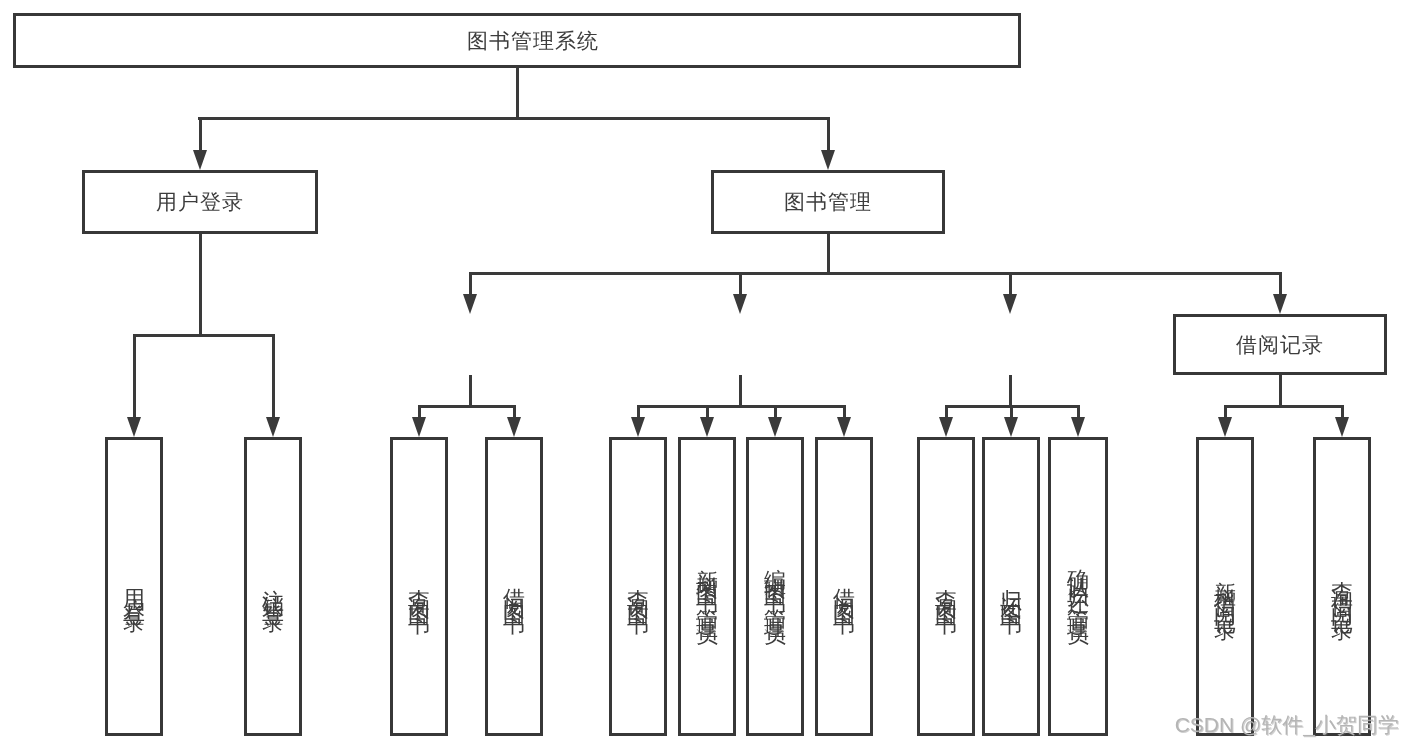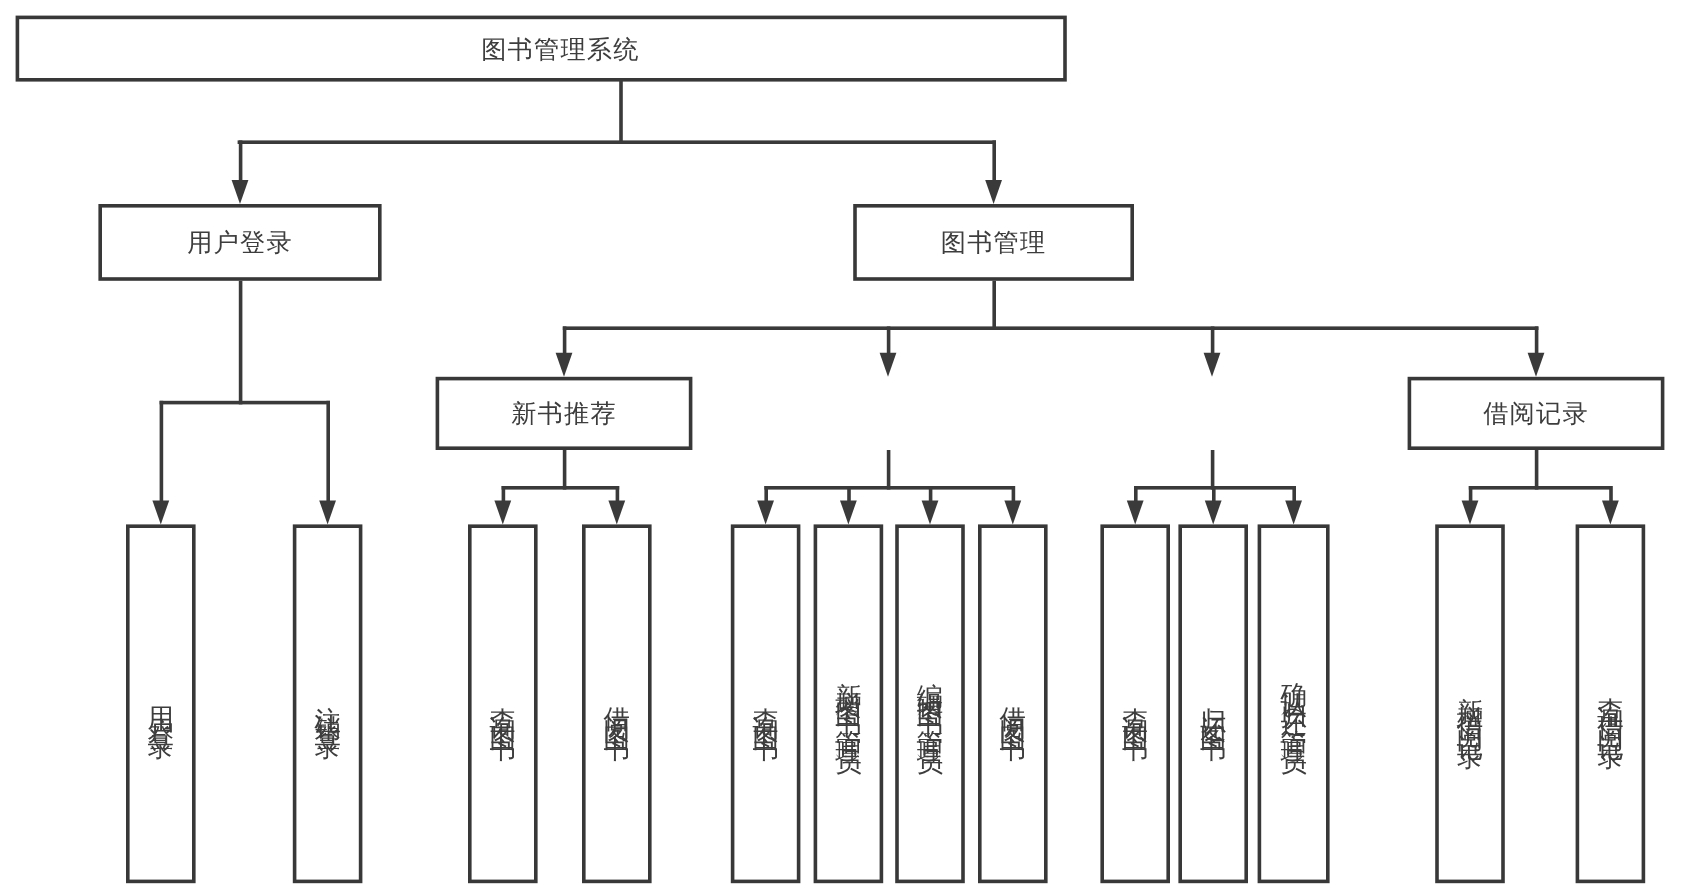--- a/index.html
+++ b/index.html
@@ -49,35 +49,32 @@
     text-shadow: 1px 1px 0 rgba(120,120,120,0.35);
     z-index: 5;
     white-space: nowrap;
   }
 </style>
 </head>
 <body>
 
 <div class="canvas">
 
-  <div class="node h-node" style="left:13px; top:13px; width:876px; height:55px;padding-left:32px;">
+  <div class="node h-node" style="left:13px; top:13px; width:1008px; height:55px;padding-left:32px;">
     <span>图书管理系统</span>
   </div>
 
   <div class="node h-node" style="left:82px; top:170px; width:236px; height:64px;">
     <span>用户登录</span>
   </div>
 
   <div class="node h-node" style="left:711px; top:170px; width:234px; height:64px;">
     <span>图书管理</span>
   </div>
 
-  <div class="node h-node" style="left:363px; top:314px; width:214px; height:61px;">
-    <span>新书推荐</span>
-  </div>
 
 
 
   <div class="node h-node" style="left:1173px; top:314px; width:214px; height:61px;">
     <span>借阅记录</span>
   </div>
 
   <div class="node v-node" style="left:105px; top:437px; width:58px; height:299px;">
     <span>用户登录</span>
   </div>
@@ -182,14 +179,15 @@
   <div class="line vline" style="left:1077px; top:405px; height:14px;"></div>
   <div class="arrowhead" style="left:1071px; top:417px;"></div>
 
   <div class="line vline" style="left:1279px; top:375px; height:33px;"></div>
   <div class="line hline" style="left:1224px; top:405px; width:119px;"></div>
   <div class="line vline" style="left:1224px; top:405px; height:14px;"></div>
   <div class="arrowhead" style="left:1218px; top:417px;"></div>
   <div class="line vline" style="left:1341px; top:405px; height:14px;"></div>
   <div class="arrowhead" style="left:1335px; top:417px;"></div>
 
+  <div class="watermark">CSDN @软件_小贺同学</div>
 
 </div>
 
 </body></html>

